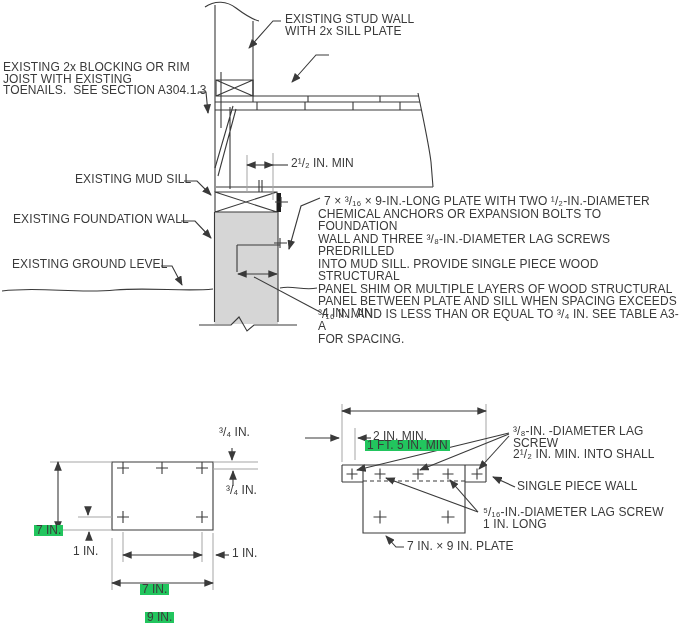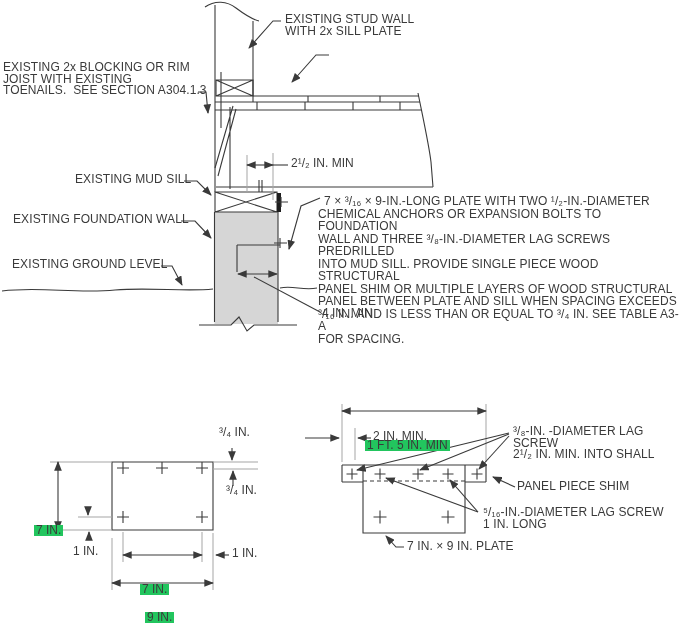--- a/index.html
+++ b/index.html
@@ -145,18 +145,18 @@
   <div class="dim onln" style="left:34px;top:489px">7 IN.</div>
   <div class="dim" style="left:73px;top:546px">1 IN.</div>
   <div class="dim onln" style="left:140px;top:548px">7 IN.</div>
   <div class="dim" style="left:232px;top:548px">1 IN.</div>
   <div class="dim onln" style="left:145px;top:576px">9 IN.</div>
 
   <div class="dim onln" style="left:365px;top:404px">1 FT. 5 IN. MIN</div>
   <div class="dim" style="left:373px;top:431px">2 IN. MIN.</div>
   <div class="lbl" style="left:513px;top:426px">³/₈-IN. -DIAMETER LAG SCREW
 2¹/₂ IN. MIN. INTO SHALL</div>
-  <div class="lbl" style="left:517px;top:481px">PANEL PIECE SHIM</div>
+  <div class="lbl" style="left:517px;top:481px">SINGLE PIECE WALL</div>
   <div class="lbl" style="left:483px;top:507px">⁵/₁₆-IN.-DIAMETER LAG SCREW
 1 IN. LONG</div>
   <div class="lbl" style="left:407px;top:541px">7 IN. × 9 IN. PLATE</div>
 
 </div>
 
 </body></html>

